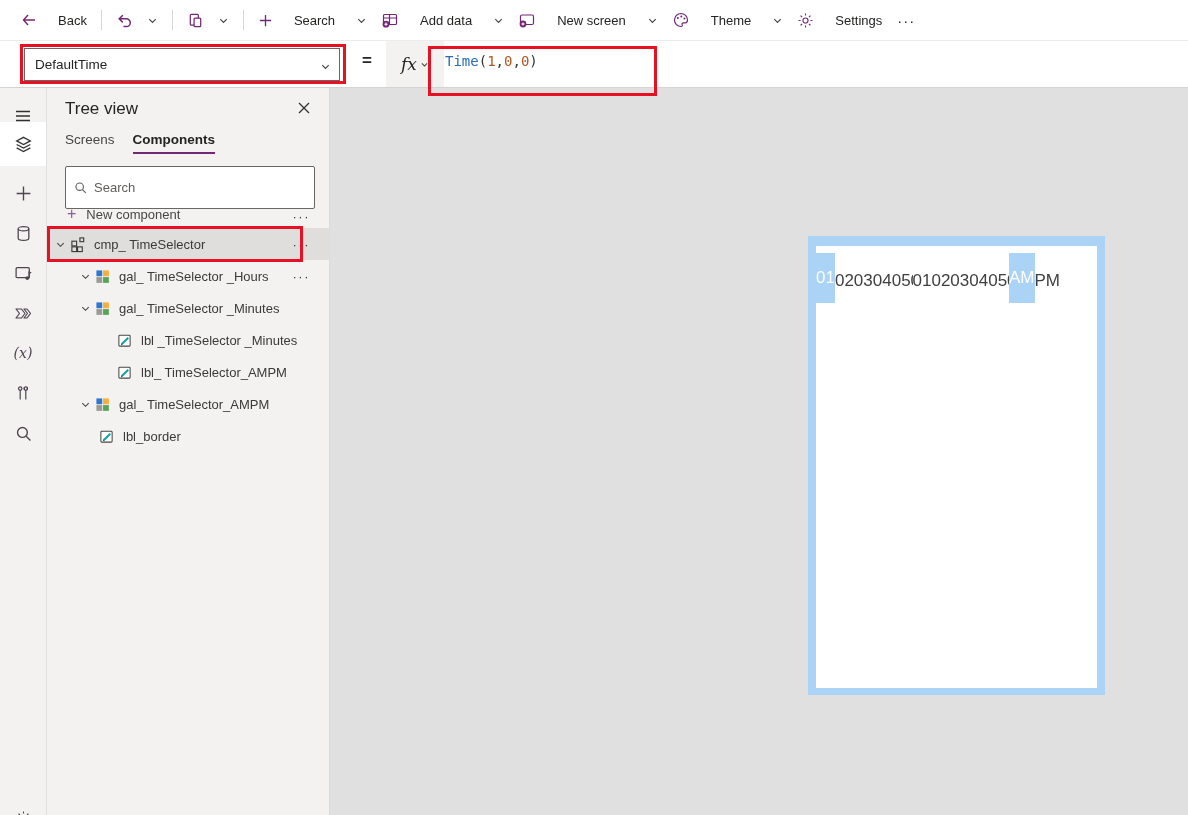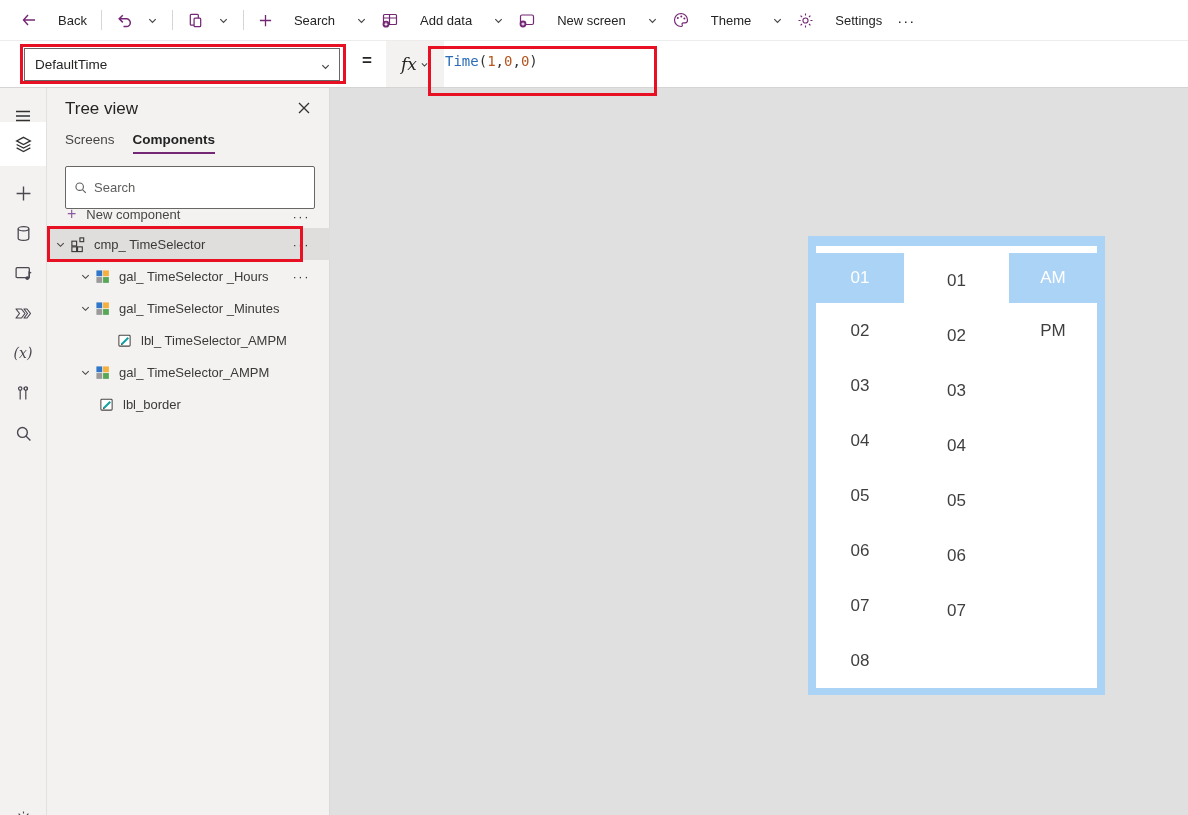--- a/index.html
+++ b/index.html
@@ -76,21 +76,21 @@
   .lvl2 { padding-left:30px; }
   .lvl2.leaf { padding-left:50px; }
   .lvl3 { padding-left:68px; }
   .row-more { position:absolute; right:20px; top:9px; font-size:13px; letter-spacing:1.5px; color:#3b3a39; }
 
   
   .canvas { position:absolute; left:330px; top:88px; width:858px; height:727px; background:#e0e0e0; }
   .time-selector { position:absolute; left:478px; top:148px; width:297px; height:459px; background:#aad3f5; }
   .ts-inner { position:absolute; left:8px; top:10px; width:281px; height:442px; background:#fff;
               display:flex; justify-content:space-between; padding-top:7px; }
-  .ts-col { width:88px; display:flex; flex-direction:column; }
+  .ts-col { width:88px; display:flex; }
   .ts-cell { height:55px; background:#fff; color:#3f3f3f; font-size:17px;
              display:flex; align-items:center; justify-content:center; cursor:pointer; }
   .ts-cell.selected { height:50px; background:#aad3f5; color:#fff; }
 </style>
 </head>
 <body>
 
 <div class="toolbar">
   <div class="tb-item">
     <span class="icon purple">
@@ -346,20 +346,30 @@
         <svg width="15" height="15" viewBox="0 0 16 16">
             <rect x="1.5" y="1.5" width="6.2" height="6.2" fill="#3076c9"></rect>
             <rect x="8.6" y="1.5" width="6.2" height="6.2" fill="#f5af3d"></rect>
             <rect x="1.5" y="8.6" width="6.2" height="6.2" fill="#9a9a9a"></rect>
             <rect x="8.6" y="8.6" width="6.2" height="6.2" fill="#57a757"></rect>
           </svg>
       </span>
       <span class="tlabel">gal_ TimeSelector _Minutes</span>
     </div>
 
+    <div class="tree-row lvl3">
+      <span class="ticon">
+        <svg width="15" height="15" viewBox="0 0 16 16" fill="none">
+            <rect x="2" y="2.5" width="12" height="11.5" rx="1" stroke="#484644" stroke-width="1.1" fill="#fff"></rect>
+            <path d="M5 12 12 5" stroke="#13a0a0" stroke-width="2.2"></path>
+            <path d="M4.2 12.8l1.6-.4-1.2-1.2z" fill="#323130"></path>
+          </svg>
+      </span>
+      <span class="tlabel">lbl _TimeSelector _Minutes</span>
+    </div>
 
     <div class="tree-row lvl3">
       <span class="ticon">
         <svg width="15" height="15" viewBox="0 0 16 16" fill="none">
             <rect x="2" y="2.5" width="12" height="11.5" rx="1" stroke="#484644" stroke-width="1.1" fill="#fff"></rect>
             <path d="M5 12 12 5" stroke="#13a0a0" stroke-width="2.2"></path>
             <path d="M4.2 12.8l1.6-.4-1.2-1.2z" fill="#323130"></path>
           </svg>
       </span>
       <span class="tlabel">lbl_ TimeSelector_AMPM</span>

